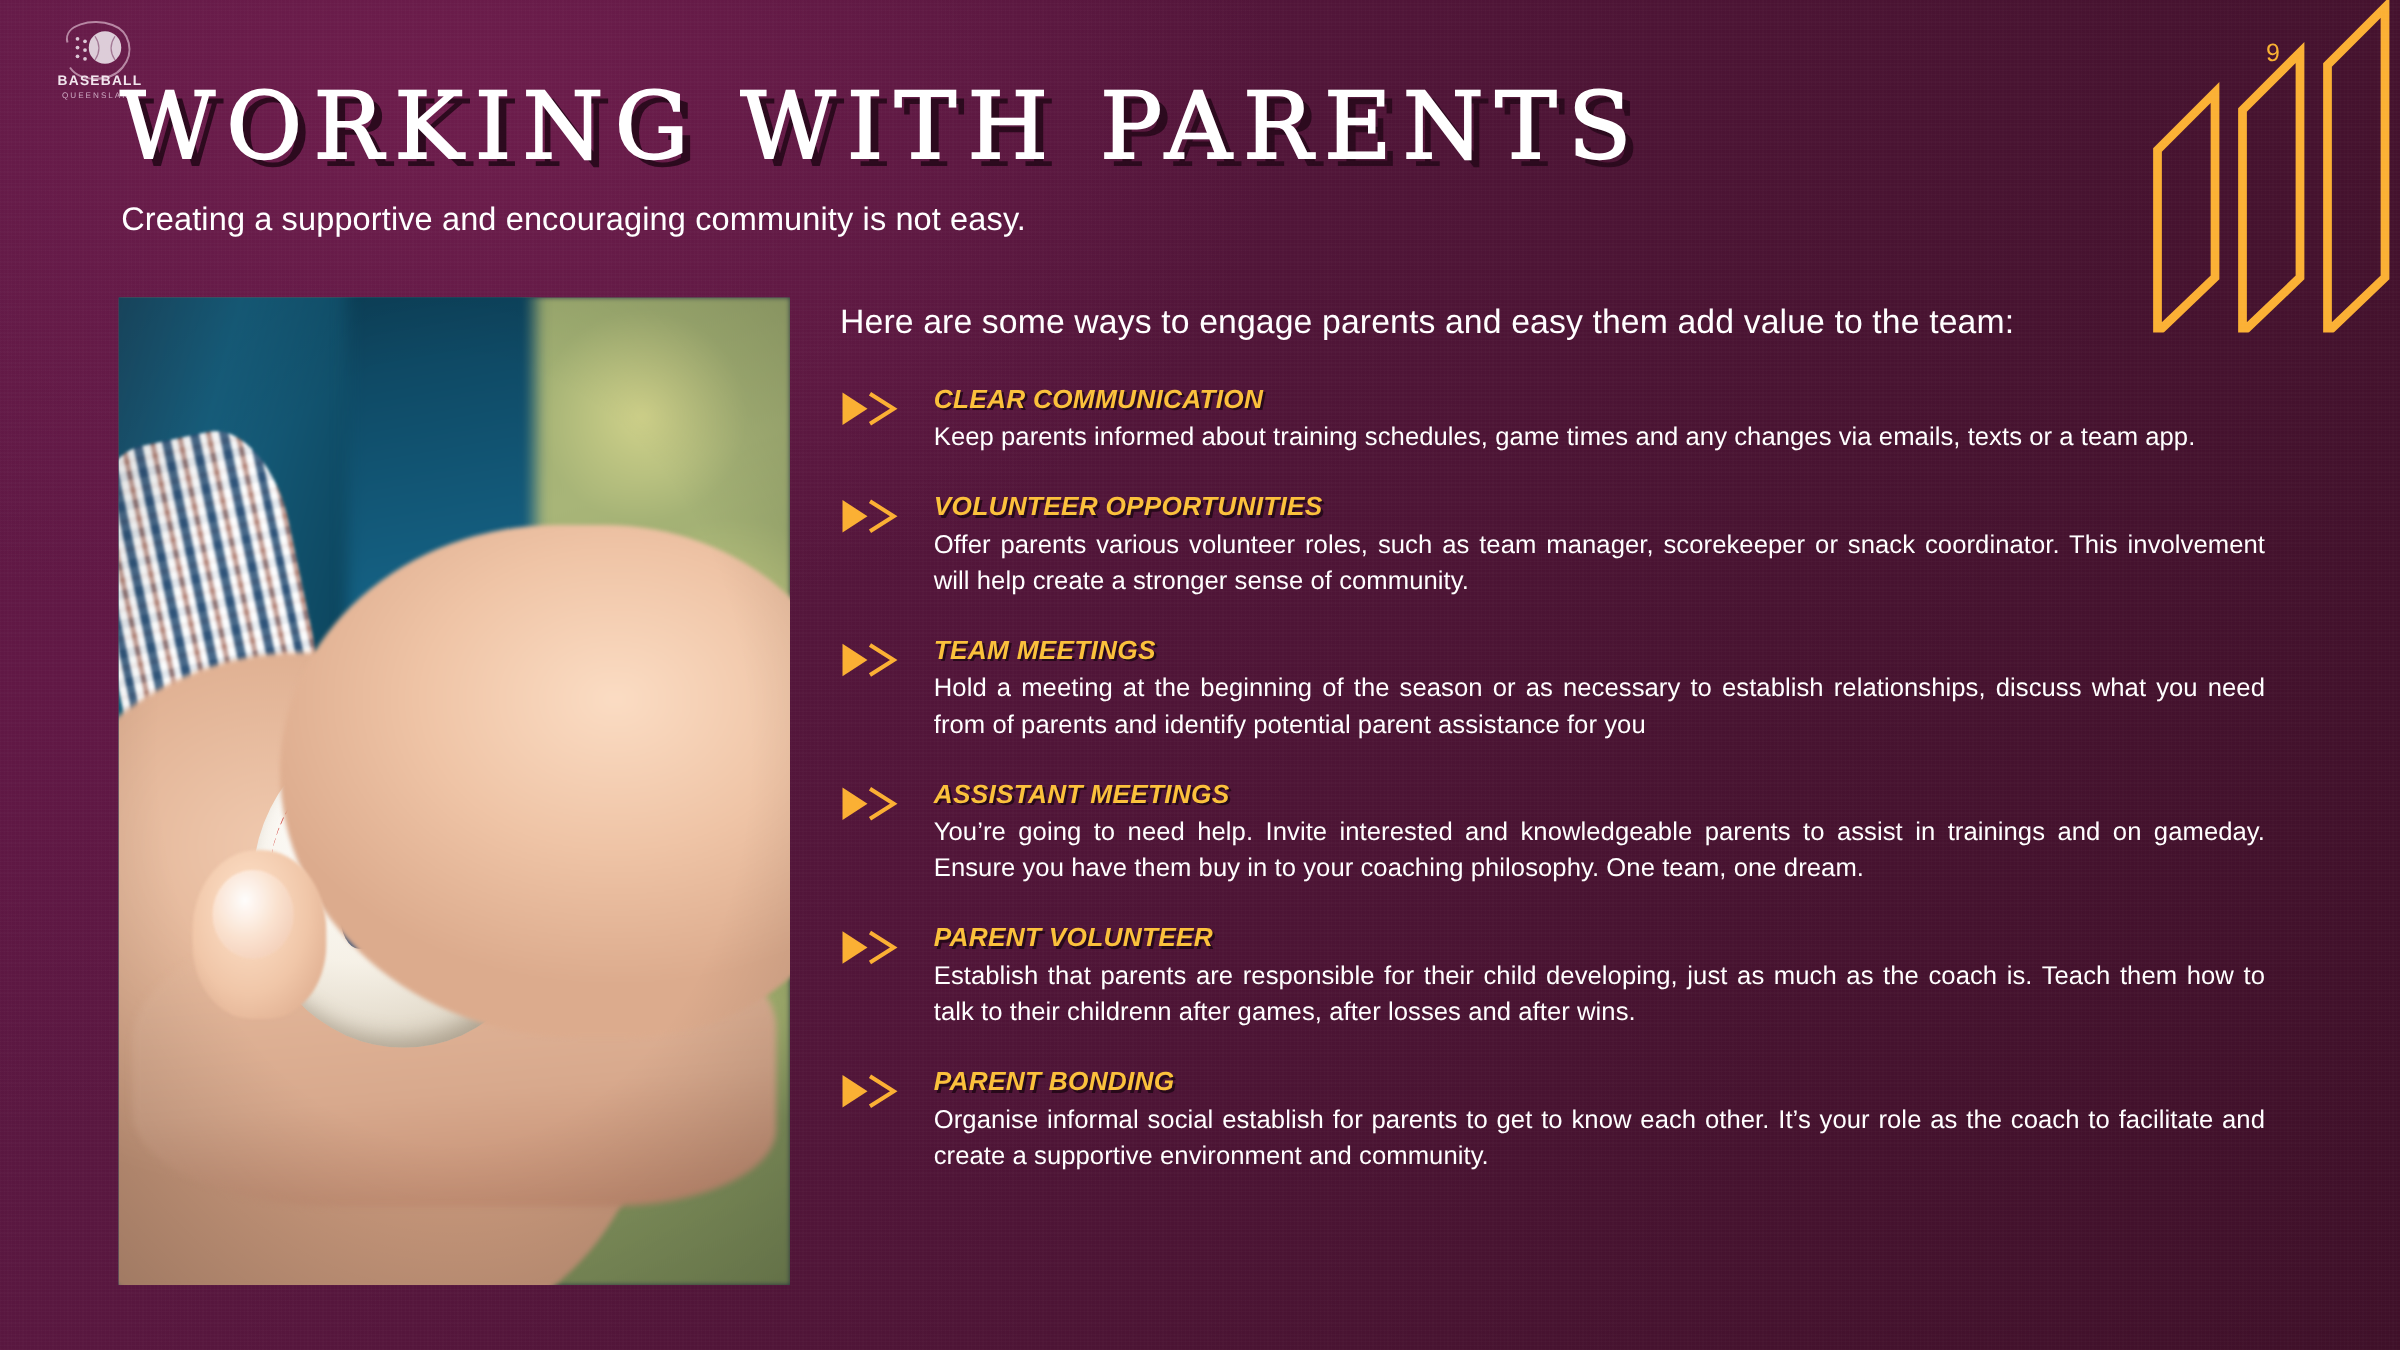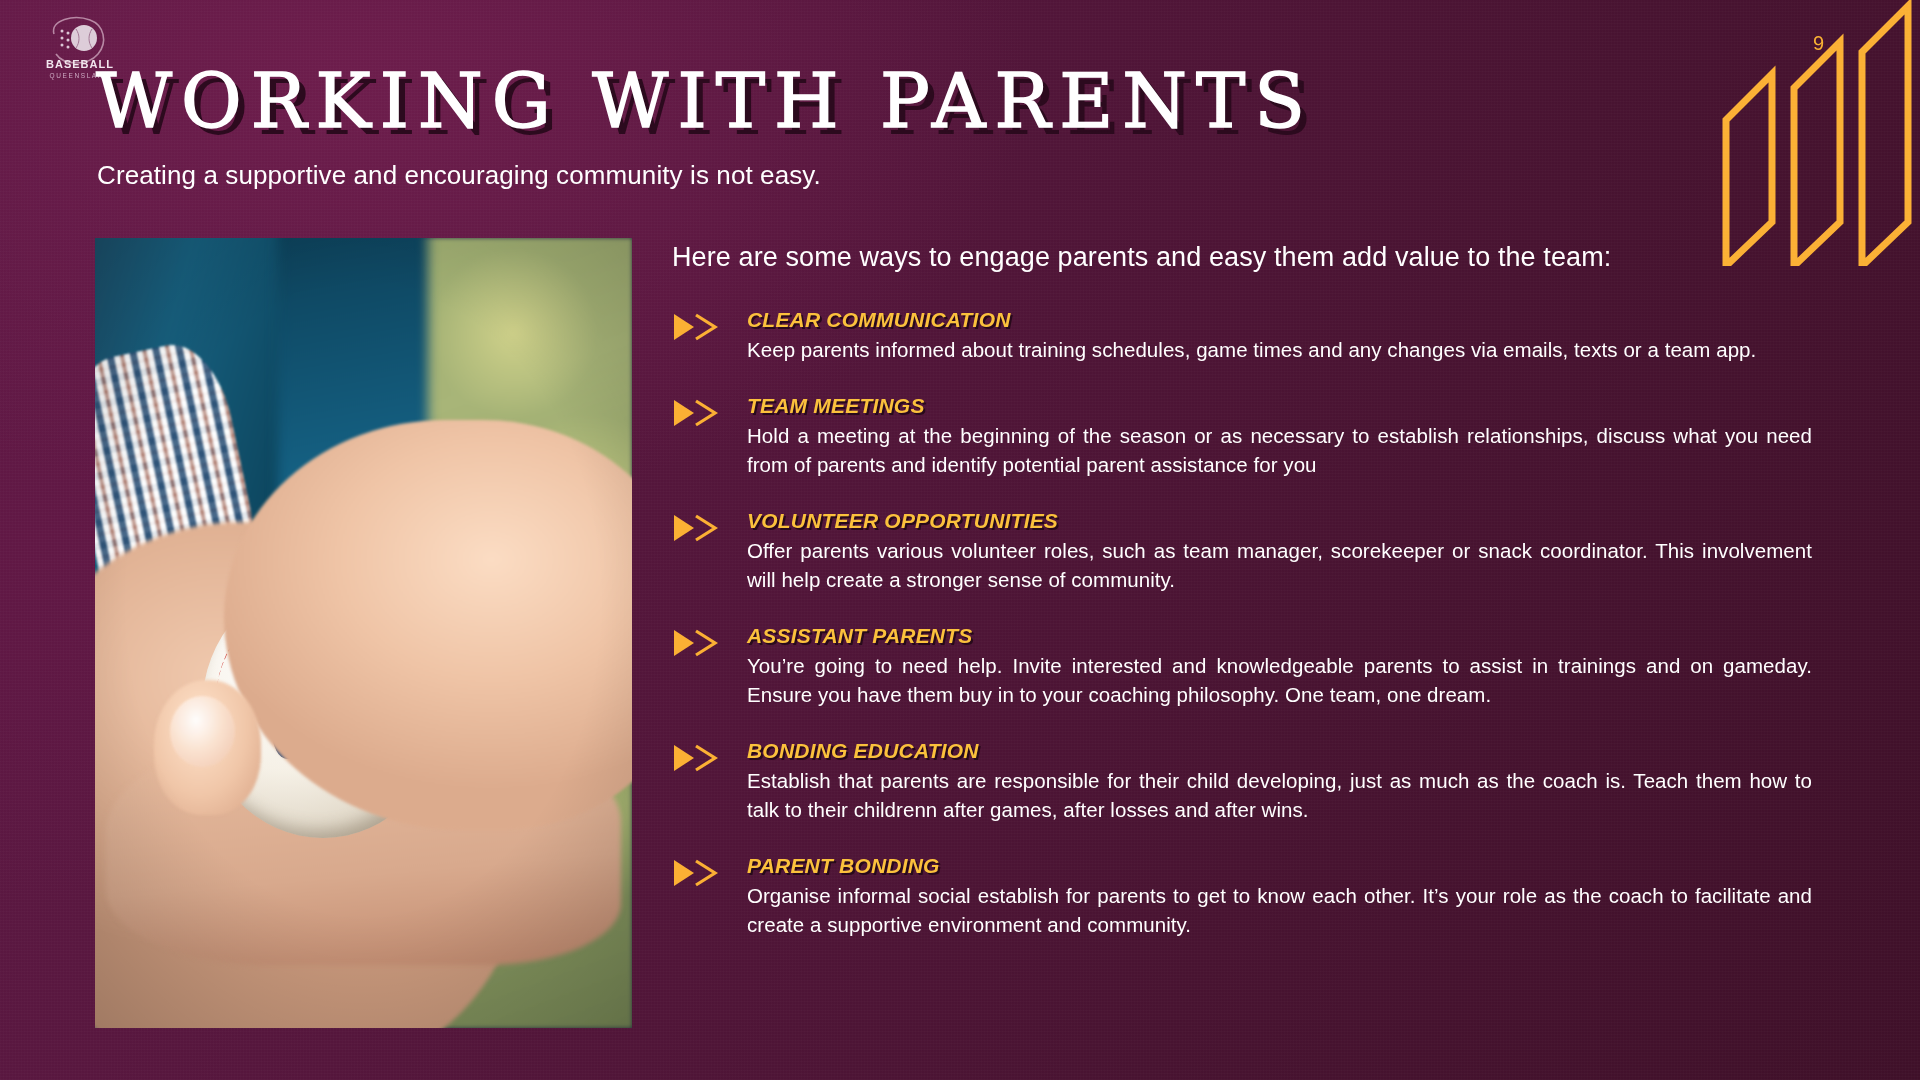--- a/index.html
+++ b/index.html
@@ -349,54 +349,54 @@
       <span class="bullet-body nojustify">Keep parents informed about training schedules, game times and any changes via emails, texts or a team app.</span>
     </div>
 
     <div class="bullet">
       <span class="bullet-icon">
         <svg viewBox="0 0 48 30" xmlns="http://www.w3.org/2000/svg">
           <path d="M2 2 L22 15 L2 28 Z" fill="#fbb034"></path>
           <path d="M24 3 L43 15 L24 27" fill="none" stroke="#fbb034" stroke-width="3.2"></path>
         </svg>
       </span>
+      <span class="bullet-title">VOLUNTEER OPPORTUNITIES</span>
+      <span class="bullet-body">Offer parents various volunteer roles, such as team manager, scorekeeper or snack coordinator. This involvement will help create a stronger sense of community.</span>
+    </div>
+
+    <div class="bullet">
+      <span class="bullet-icon">
+        <svg viewBox="0 0 48 30" xmlns="http://www.w3.org/2000/svg">
+          <path d="M2 2 L22 15 L2 28 Z" fill="#fbb034"></path>
+          <path d="M24 3 L43 15 L24 27" fill="none" stroke="#fbb034" stroke-width="3.2"></path>
+        </svg>
+      </span>
       <span class="bullet-title">TEAM MEETINGS</span>
       <span class="bullet-body">Hold a meeting at the beginning of the season or as necessary to establish relationships, discuss what you need from of parents and identify potential parent assistance for you</span>
     </div>
 
     <div class="bullet">
       <span class="bullet-icon">
         <svg viewBox="0 0 48 30" xmlns="http://www.w3.org/2000/svg">
           <path d="M2 2 L22 15 L2 28 Z" fill="#fbb034"></path>
           <path d="M24 3 L43 15 L24 27" fill="none" stroke="#fbb034" stroke-width="3.2"></path>
         </svg>
       </span>
-      <span class="bullet-title">VOLUNTEER OPPORTUNITIES</span>
-      <span class="bullet-body">Offer parents various volunteer roles, such as team manager, scorekeeper or snack coordinator. This involvement will help create a stronger sense of community.</span>
-    </div>
-
-    <div class="bullet">
-      <span class="bullet-icon">
-        <svg viewBox="0 0 48 30" xmlns="http://www.w3.org/2000/svg">
-          <path d="M2 2 L22 15 L2 28 Z" fill="#fbb034"></path>
-          <path d="M24 3 L43 15 L24 27" fill="none" stroke="#fbb034" stroke-width="3.2"></path>
-        </svg>
-      </span>
-      <span class="bullet-title">ASSISTANT PARENTS</span>
+      <span class="bullet-title">ASSISTANT MEETINGS</span>
       <span class="bullet-body">You’re going to need help. Invite interested and knowledgeable parents to assist in trainings and on gameday. Ensure you have them buy in to your coaching philosophy. One team, one dream.</span>
     </div>
 
     <div class="bullet">
       <span class="bullet-icon">
         <svg viewBox="0 0 48 30" xmlns="http://www.w3.org/2000/svg">
           <path d="M2 2 L22 15 L2 28 Z" fill="#fbb034"></path>
           <path d="M24 3 L43 15 L24 27" fill="none" stroke="#fbb034" stroke-width="3.2"></path>
         </svg>
       </span>
-      <span class="bullet-title">BONDING EDUCATION</span>
+      <span class="bullet-title">PARENT VOLUNTEER</span>
       <span class="bullet-body">Establish that parents are responsible for their child developing, just as much as the coach is. Teach them how to talk to their childrenn after games, after losses and after wins.</span>
     </div>
 
     <div class="bullet">
       <span class="bullet-icon">
         <svg viewBox="0 0 48 30" xmlns="http://www.w3.org/2000/svg">
           <path d="M2 2 L22 15 L2 28 Z" fill="#fbb034"></path>
           <path d="M24 3 L43 15 L24 27" fill="none" stroke="#fbb034" stroke-width="3.2"></path>
         </svg>
       </span>

